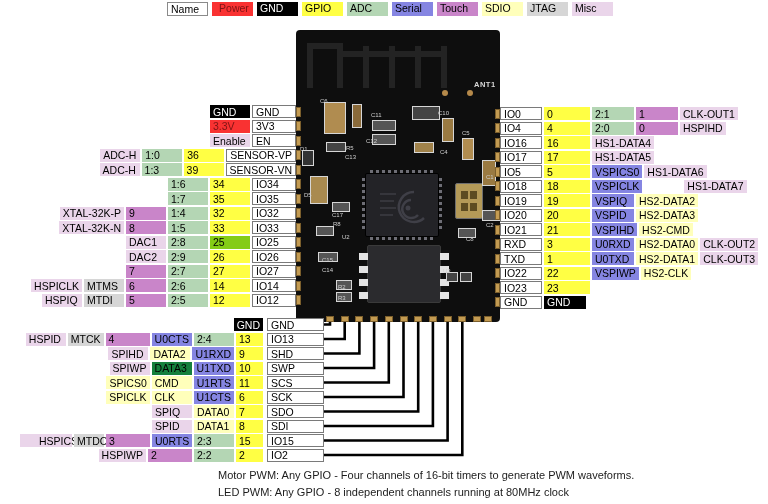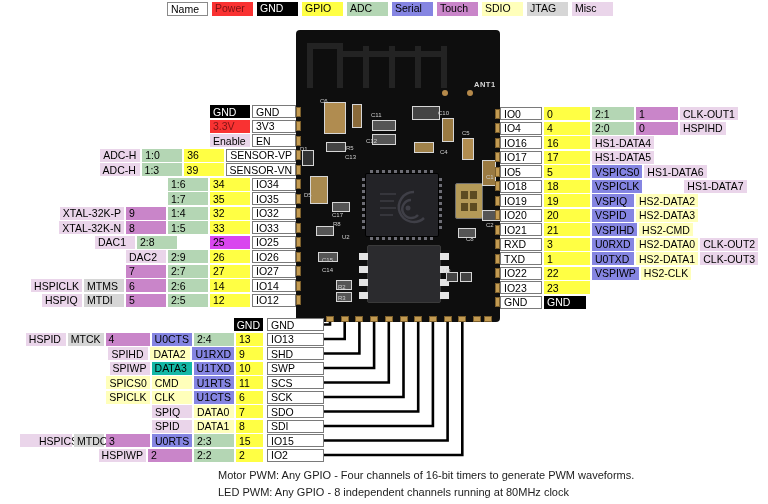--- a/index.html
+++ b/index.html
@@ -58,21 +58,21 @@
   
   .footer{position:absolute;left:218px;top:467px;font-size:11px;line-height:17px;color:#1c1c1c;}
 </style>
 </head>
 <body>
 
 <div class="stage">
 
   <div class="legend" id="legend">
       <span class="lg name">Name</span>
-      <span class="lg power" style="background: rgb(249, 50, 50); color: rgb(125, 20, 20);">Power</span>
+      <span class="lg power" style="background: rgb(249, 50, 50); color: rgb(125, 20, 20); text-align: center;">Power</span>
       <span class="lg gnd" style="background: rgb(0, 0, 0); color: rgb(255, 255, 255);">GND</span>
       <span class="lg gpio" style="background: rgb(255, 255, 68);">GPIO</span>
       <span class="lg adc" style="background: rgb(180, 214, 180);">ADC</span>
       <span class="lg serial" style="background: rgb(133, 133, 226);">Serial</span>
       <span class="lg touch" style="background: rgb(201, 133, 201);">Touch</span>
       <span class="lg sdio" style="background: rgb(255, 255, 187);">SDIO</span>
       <span class="lg jtag" style="background: rgb(214, 214, 214);">JTAG</span>
       <span class="lg misc" style="background: rgb(234, 213, 234);">Misc</span>
     </div>
 
@@ -263,21 +263,21 @@
       <div class="prow lrow">
         <span class="cell misc" style="background: rgb(234, 213, 234);">XTAL-32K-N</span>
         <span class="cell touch" style="background: rgb(201, 133, 201);">8</span>
         <span class="cell adc" style="background: rgb(180, 214, 180);">1:5</span>
         <span class="cell gpio" style="background: rgb(255, 255, 68);">33</span>
         <span class="cell namebox">IO33</span>
       </div>
       <div class="prow lrow">
         <span class="cell misc" style="background: rgb(234, 213, 234);">DAC1</span>
         <span class="cell adc" style="background: rgb(180, 214, 180);">2:8</span>
-        <span class="cell gpio" style="background: #d946ef; margin-left: 31px;">25</span>
+        <span class="cell gpio" style="background: #84cc16;">25</span>
         <span class="cell namebox">IO25</span>
       </div>
       <div class="prow lrow">
         <span class="cell misc" style="background: rgb(234, 213, 234);">DAC2</span>
         <span class="cell adc" style="background: rgb(180, 214, 180);">2:9</span>
         <span class="cell gpio" style="background: rgb(255, 255, 68);">26</span>
         <span class="cell namebox">IO26</span>
       </div>
       <div class="prow lrow">
         <span class="cell touch" style="background: rgb(201, 133, 201);">7</span>
@@ -409,21 +409,21 @@
           <span class="cell misc" style="background: rgb(234, 213, 234);">SPIHD</span>
           <span class="cell sdio" style="background: rgb(255, 255, 187);">DATA2</span>
           <span class="cell serial" style="background: rgb(133, 133, 226);">U1RXD</span>
           <span class="cell gpio" style="background: rgb(255, 255, 68);">9</span>
         </div>
         <span class="cell namebox">SHD</span>
       </div>
       <div class="prow">
         <div class="bcells">
           <span class="cell misc" style="background: rgb(234, 213, 234);">SPIWP</span>
-          <span class="cell sdio" style="background: #14b8a6; text-align: right;">DATA3</span>
+          <span class="cell sdio" style="background: #15803d; text-align: right;">DATA3</span>
           <span class="cell serial" style="background: rgb(133, 133, 226);">U1TXD</span>
           <span class="cell gpio" style="background: rgb(255, 255, 68);">10</span>
         </div>
         <span class="cell namebox">SWP</span>
       </div>
       <div class="prow">
         <div class="bcells">
           <span class="cell sdio" style="background: rgb(255, 255, 187);">SPICS0</span>
           <span class="cell sdio" style="background: rgb(255, 255, 187);">CMD</span>
           <span class="cell serial" style="background: rgb(133, 133, 226);">U1RTS</span>

